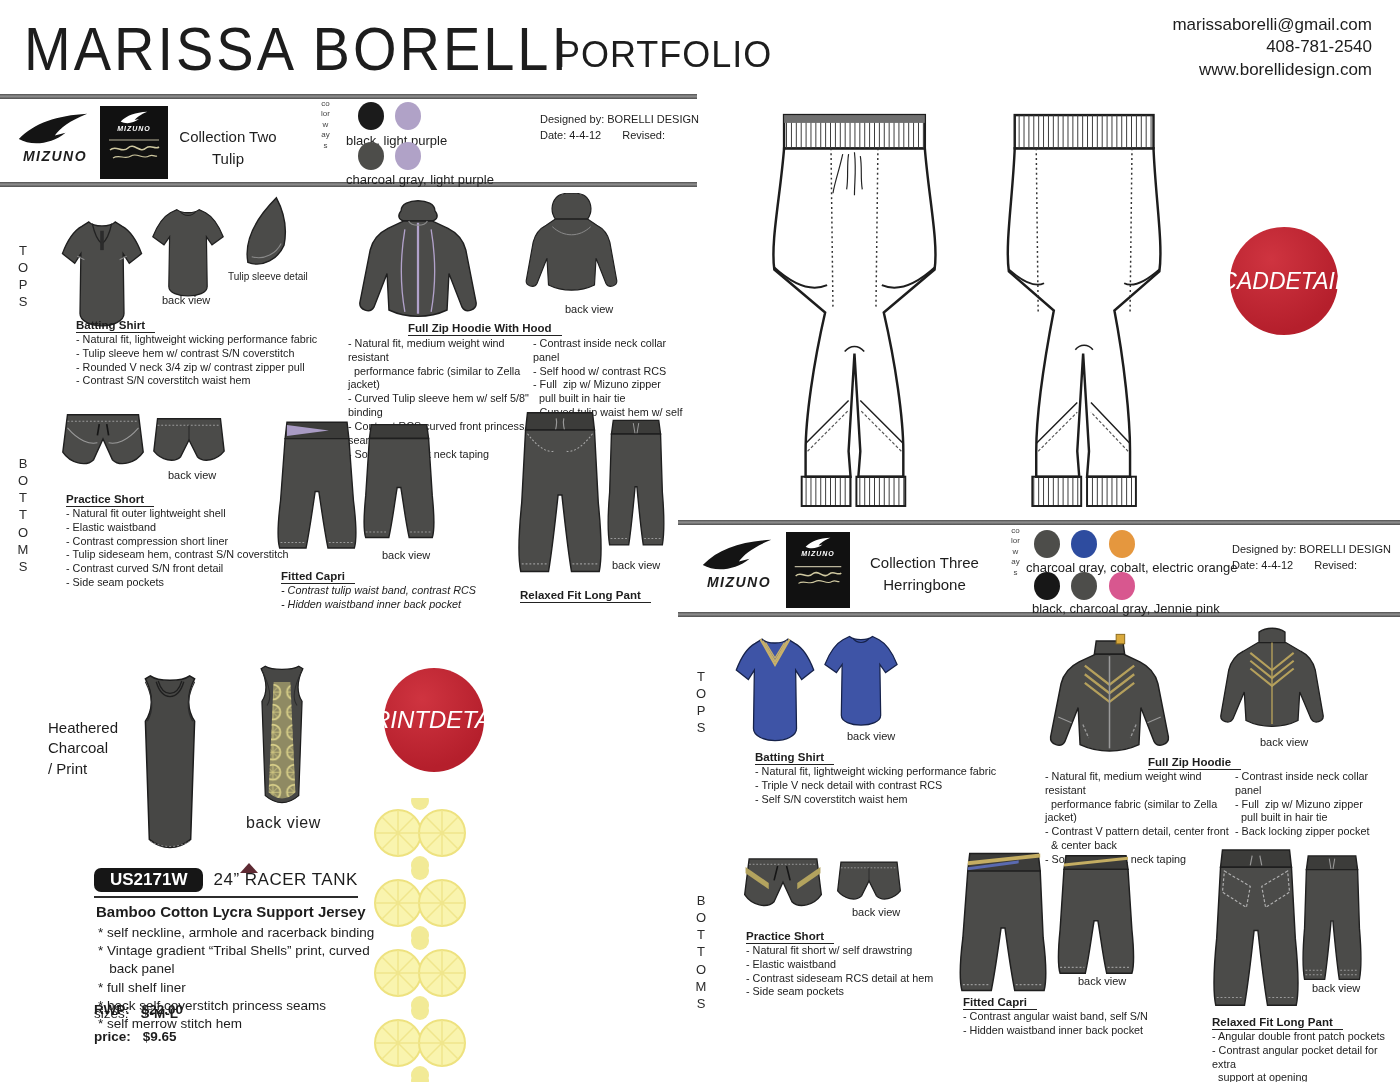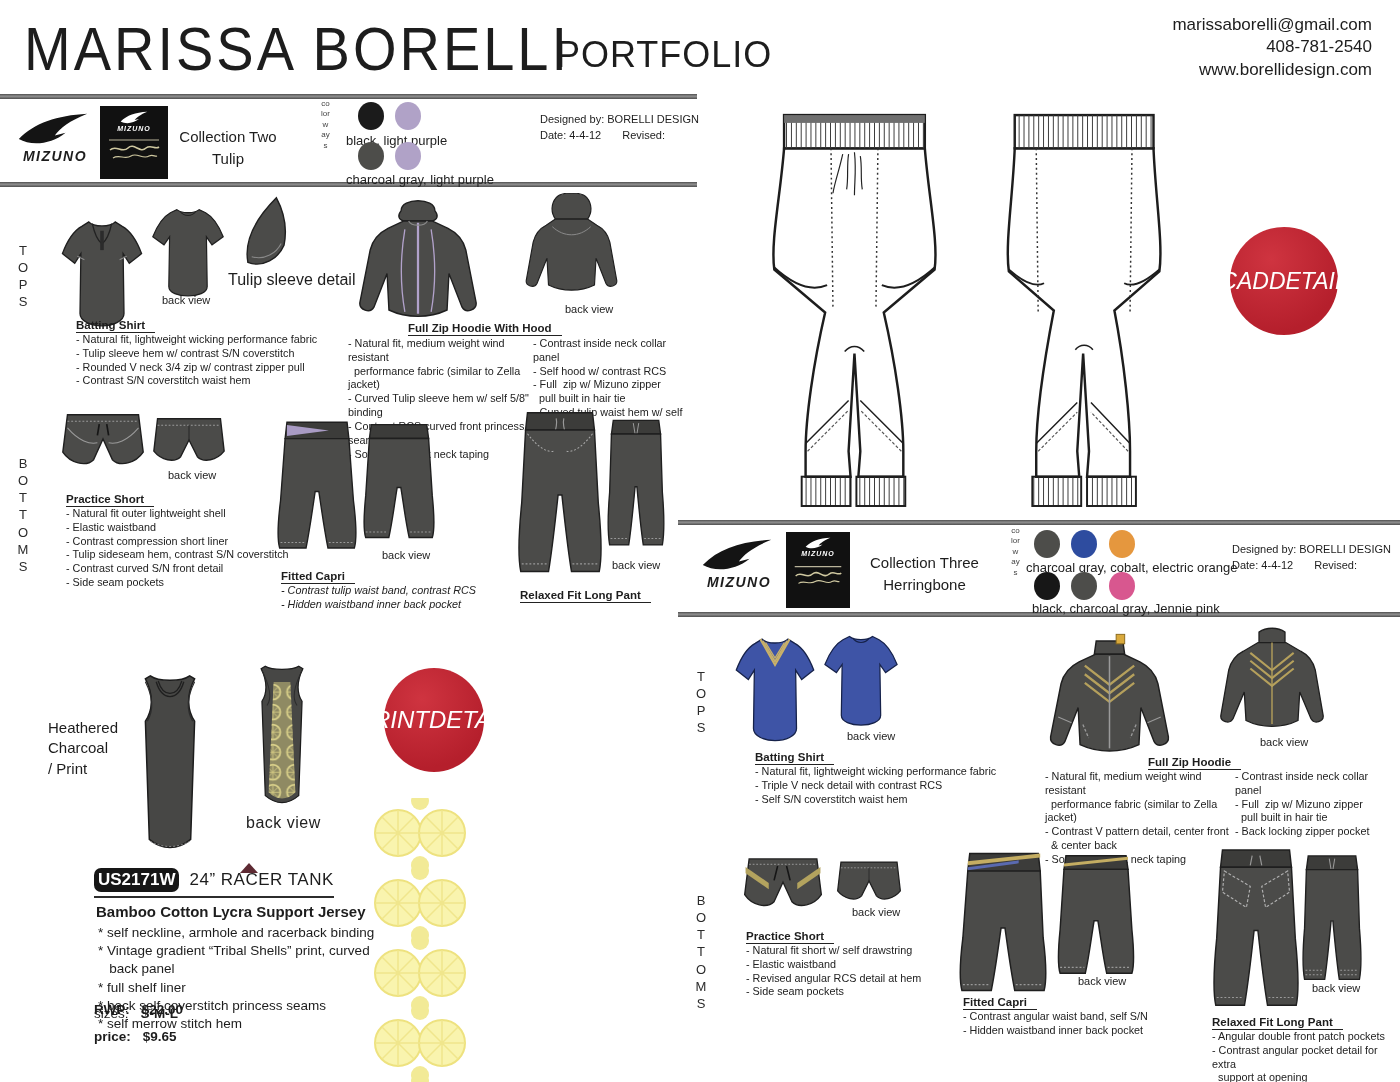--- a/index.html
+++ b/index.html
@@ -28,21 +28,21 @@
   .lines{font-size:10.8px;line-height:1.28;white-space:pre-wrap;color:#222;}
   .back-view{font-size:11px;color:#222;}
   .back-view-lg{font-size:16px;color:#222;letter-spacing:.5px;}
   
   .badge-circle{border-radius:50%;background:radial-gradient(circle at 38% 30%,#cf3440,#b51f2c 72%);
     color:#fff;display:flex;align-items:center;justify-content:center;text-align:center;line-height:1.15;font-style:italic;}
   .badge-circle.print{font-size:24px;}
   .badge-circle.cad{font-size:23px;}
   
   .tank-colorlab{font-size:15px;line-height:1.35;}
-  .pill{background:#161616;color:#fff;font-weight:bold;font-size:17px;border-radius:7px;padding:2px 4px;display:inline-block;}
+  .pill{background:#161616;color:#fff;font-weight:bold;font-size:17px;border-radius:7px;padding:2px 16px;display:inline-block;}
   .tank-name{font-size:17px;font-weight:400;letter-spacing:.5px;margin-left:10px;}
   .tank-headrow{border-bottom:2px solid #2c2c2c;padding-bottom:4px;display:inline-block;}
   .fabric{font-size:15px;font-weight:bold;}
   .tank-lines{font-size:13.5px;line-height:1.35;white-space:pre-wrap;}
   .spec{font-size:13.5px;}
   .spec b{margin-left:12px;}
   .tri{width:0;height:0;border-left:9px solid transparent;border-right:9px solid transparent;border-bottom:10px solid #5e2a33;}
   svg{display:block;}
 </style>
 </head>
@@ -117,21 +117,21 @@
   <svg class="abs" style="left:148px;top:196px;" width="80" height="112" viewBox="0 0 100 122">
     <path d="M36,8 C42,13 58,13 64,8 L72,12 C81,17 88,27 94,42 L80,52 L73,42 L74,104 C74,112 62,116 50,116 C38,116 26,112 26,104 L27,42 L20,52 L6,42 C12,27 19,17 28,12 Z" fill="#4b4b49" stroke="#1f1f1f" stroke-width="1.5"></path>
     <path d="M40,10 C45,17 55,17 60,10" fill="none" stroke="#222" stroke-width="1.3"></path>
   </svg>
   <div class="abs back-view" style="left:162px;top:294px;">back view</div>
 
   <svg class="abs" style="left:236px;top:194px;" width="58" height="76" viewBox="0 0 60 80">
     <path d="M42,4 C20,26 8,50 12,72 C28,78 44,68 50,54 C54,34 49,17 42,4 Z" fill="#4b4b49" stroke="#1f1f1f" stroke-width="1.5"></path>
     <path d="M16,66 C30,70 42,62 47,52" fill="none" stroke="#8a8a8a" stroke-width="1.2"></path>
   </svg>
-  <div class="abs" style="left:228px;top:271px;font-size:16px;">Tulip sleeve detail</div>
+  <div class="abs" style="left:228px;top:271px;font-size:10px;">Tulip sleeve detail</div>
 
   <div class="abs" style="left:76px;top:315px;">
     <span class="item-head">Batting Shirt</span>
   </div>
   <div class="abs lines" style="left:76px;top:333px;width:265px;"><div>- Natural fit, lightweight wicking performance fabric</div><div>- Tulip sleeve hem w/ contrast S/N coverstitch</div><div>- Rounded V neck 3/4 zip w/ contrast zipper pull</div><div>- Contrast S/N coverstitch waist hem</div></div>
 
   <svg class="abs" style="left:352px;top:190px;" width="132" height="150" viewBox="0 0 140 160">
     <path d="M52,22 C52,8 88,8 88,22 C92,27 91,32 85,33 L55,33 C49,32 48,27 52,22 Z" fill="#4b4b49" stroke="#1f1f1f" stroke-width="1.5"></path>
     <path d="M55,33 L38,41 C26,47 21,56 19,64 L8,120 C7,128 19,132 23,125 L37,89 L39,128 C58,137 82,137 101,128 L103,89 L117,125 C121,132 133,128 132,120 L121,64 C119,56 114,47 102,41 L85,33 Z" fill="#4b4b49" stroke="#1f1f1f" stroke-width="1.5"></path>
     <path d="M70,35 L70,132" stroke="#b2a2cb" stroke-width="2.4"></path>
@@ -419,21 +419,21 @@
   <svg class="abs" style="left:836px;top:855px;" width="66" height="52" viewBox="0 0 80 56">
     <path d="M6,5 H74 L78,40 C70,50 56,53 49,46 L40,28 L31,46 C24,53 10,50 2,40 Z" fill="#4b4b49" stroke="#1f1f1f" stroke-width="1.5"></path>
     <path d="M6,12 H74" stroke="#9a9a9a" stroke-width="1.1" stroke-dasharray="2,2"></path>
     <path d="M40,12 L40,28" stroke="#2a2a2a" stroke-width="1.2"></path>
   </svg>
   <div class="abs back-view" style="left:852px;top:906px;">back view</div>
 
   <div class="abs" style="left:746px;top:926px;">
     <span class="item-head">Practice Short</span>
   </div>
-  <div class="abs lines" style="left:746px;top:944px;width:225px;"><div>- Natural fit short w/ self drawstring</div><div>- Elastic waistband</div><div>- Revised angular RCS detail at hem</div><div>- Side seam pockets</div></div>
+  <div class="abs lines" style="left:746px;top:944px;width:225px;"><div>- Natural fit short w/ self drawstring</div><div>- Elastic waistband</div><div>- Contrast sideseam RCS detail at hem</div><div>- Side seam pockets</div></div>
 
   <svg class="abs" style="left:958px;top:843px;" width="92" height="160" viewBox="0 0 94 158">
     <path d="M12,8 L82,8 L84,26 L10,26 Z" fill="#3c3c3a" stroke="#1f1f1f" stroke-width="1.5"></path>
     <path d="M10,16 L84,8 L84,12 L10,20 Z" fill="#c4ad62"></path>
     <path d="M10,22 L62,15 L62,18 L10,25 Z" fill="#5a6ab0"></path>
     <path d="M10,26 L5,94 C2,118 1,136 4,148 L34,148 C38,128 41,106 44,84 L48,84 C51,106 54,128 58,148 L88,148 C91,136 90,118 87,94 L84,26 Z" fill="#4b4b49" stroke="#1f1f1f" stroke-width="1.5"></path>
     <path d="M5,142 H33 M59,142 H87" stroke="#9a9a9a" stroke-width="1.2" stroke-dasharray="2,2"></path>
   </svg>
   <svg class="abs" style="left:1056px;top:850px;" width="80" height="128" viewBox="0 0 82 132">
     <path d="M10,6 H72 L74,20 L8,20 Z" fill="#3c3c3a" stroke="#1f1f1f" stroke-width="1.5"></path>

